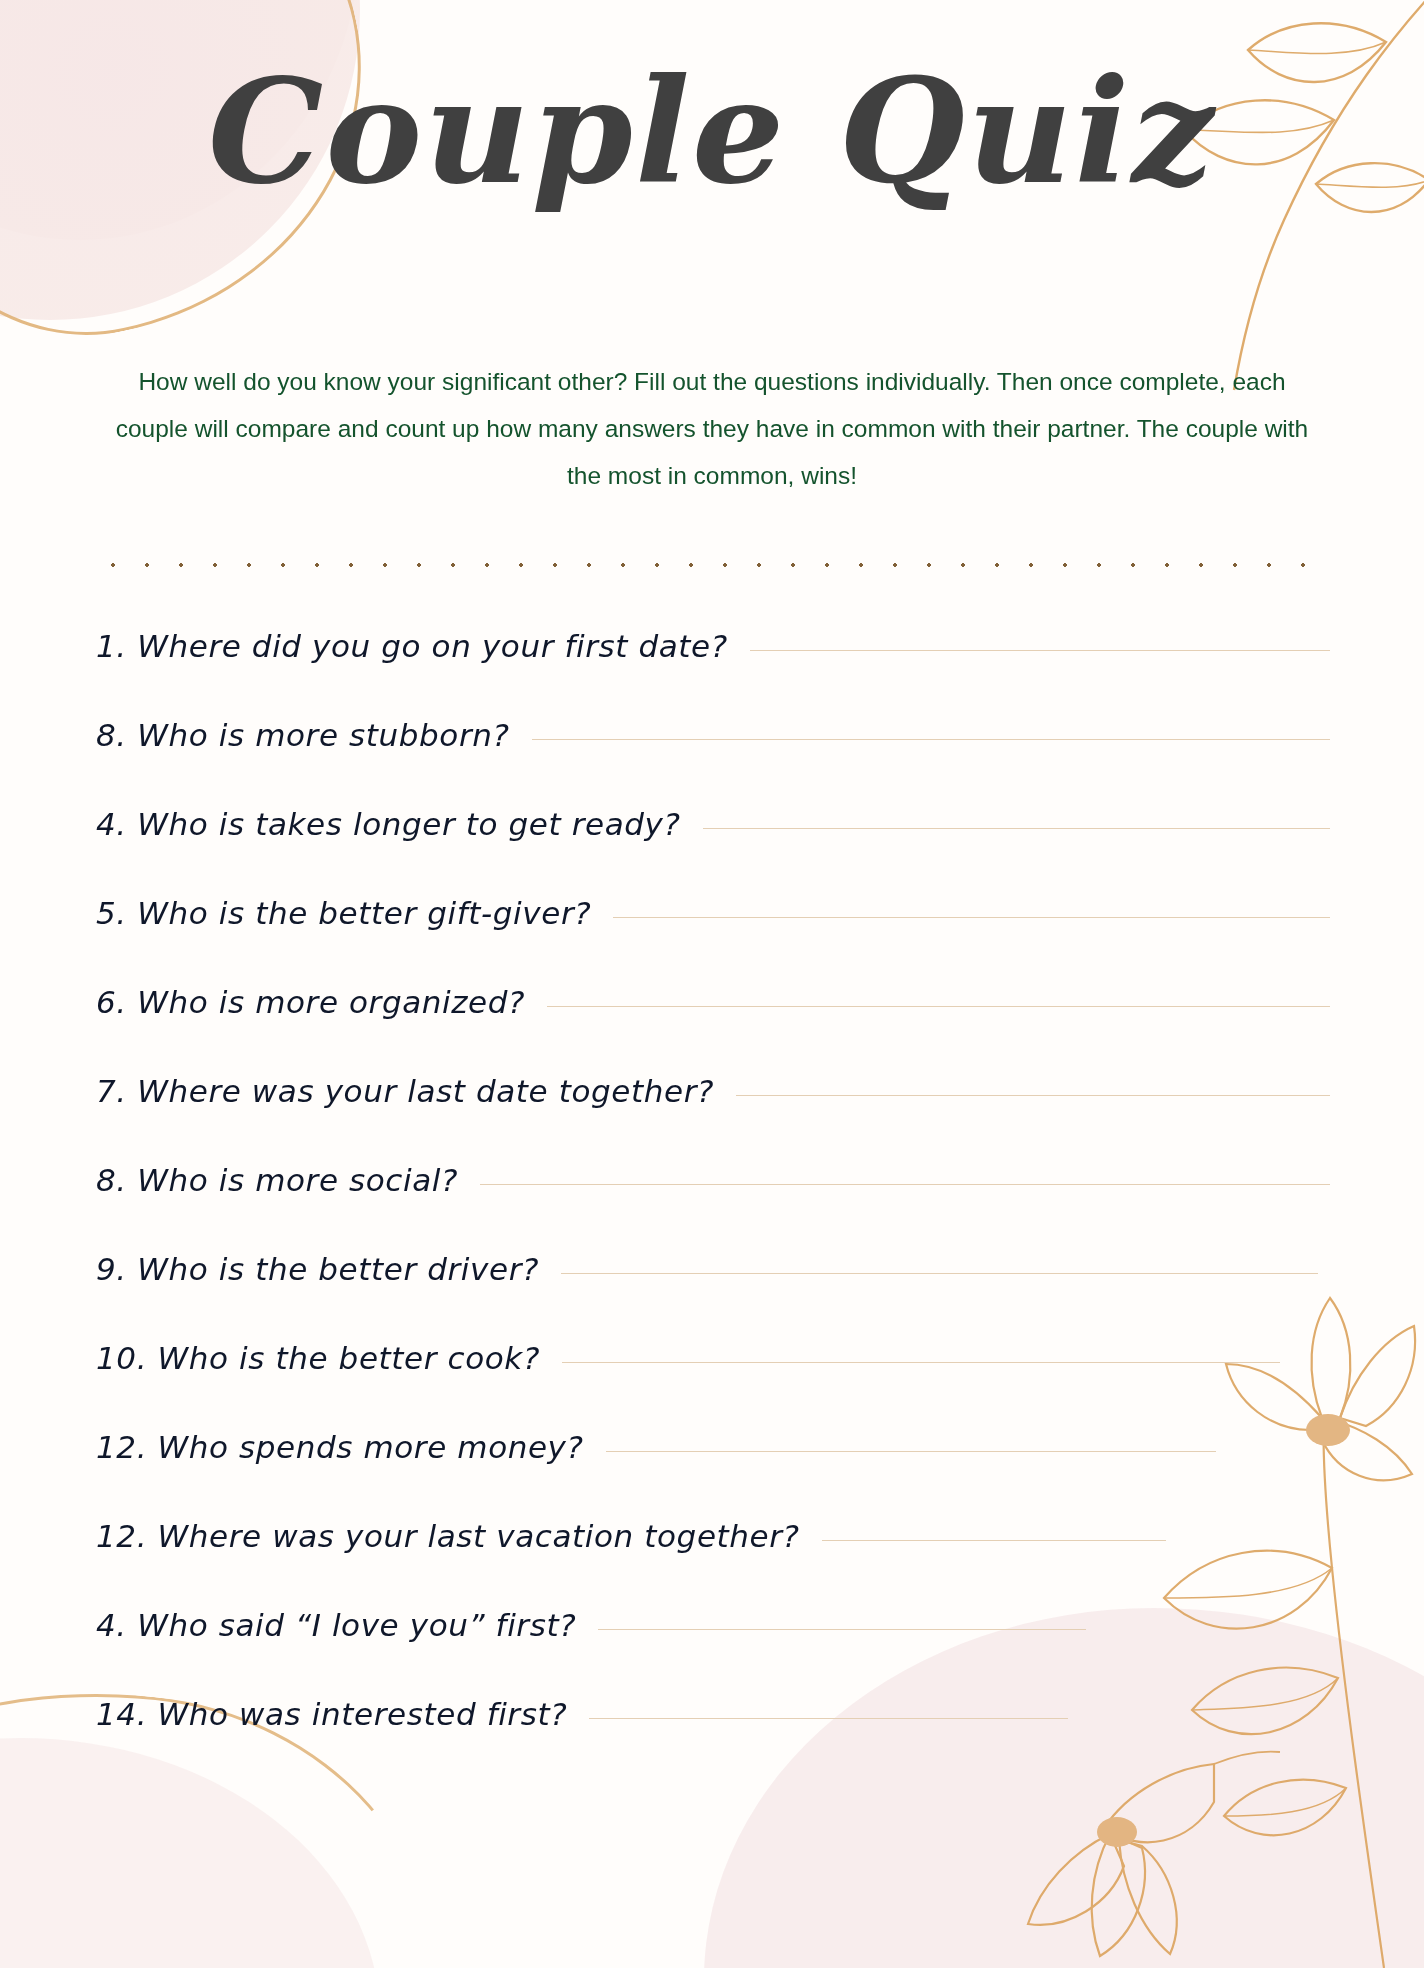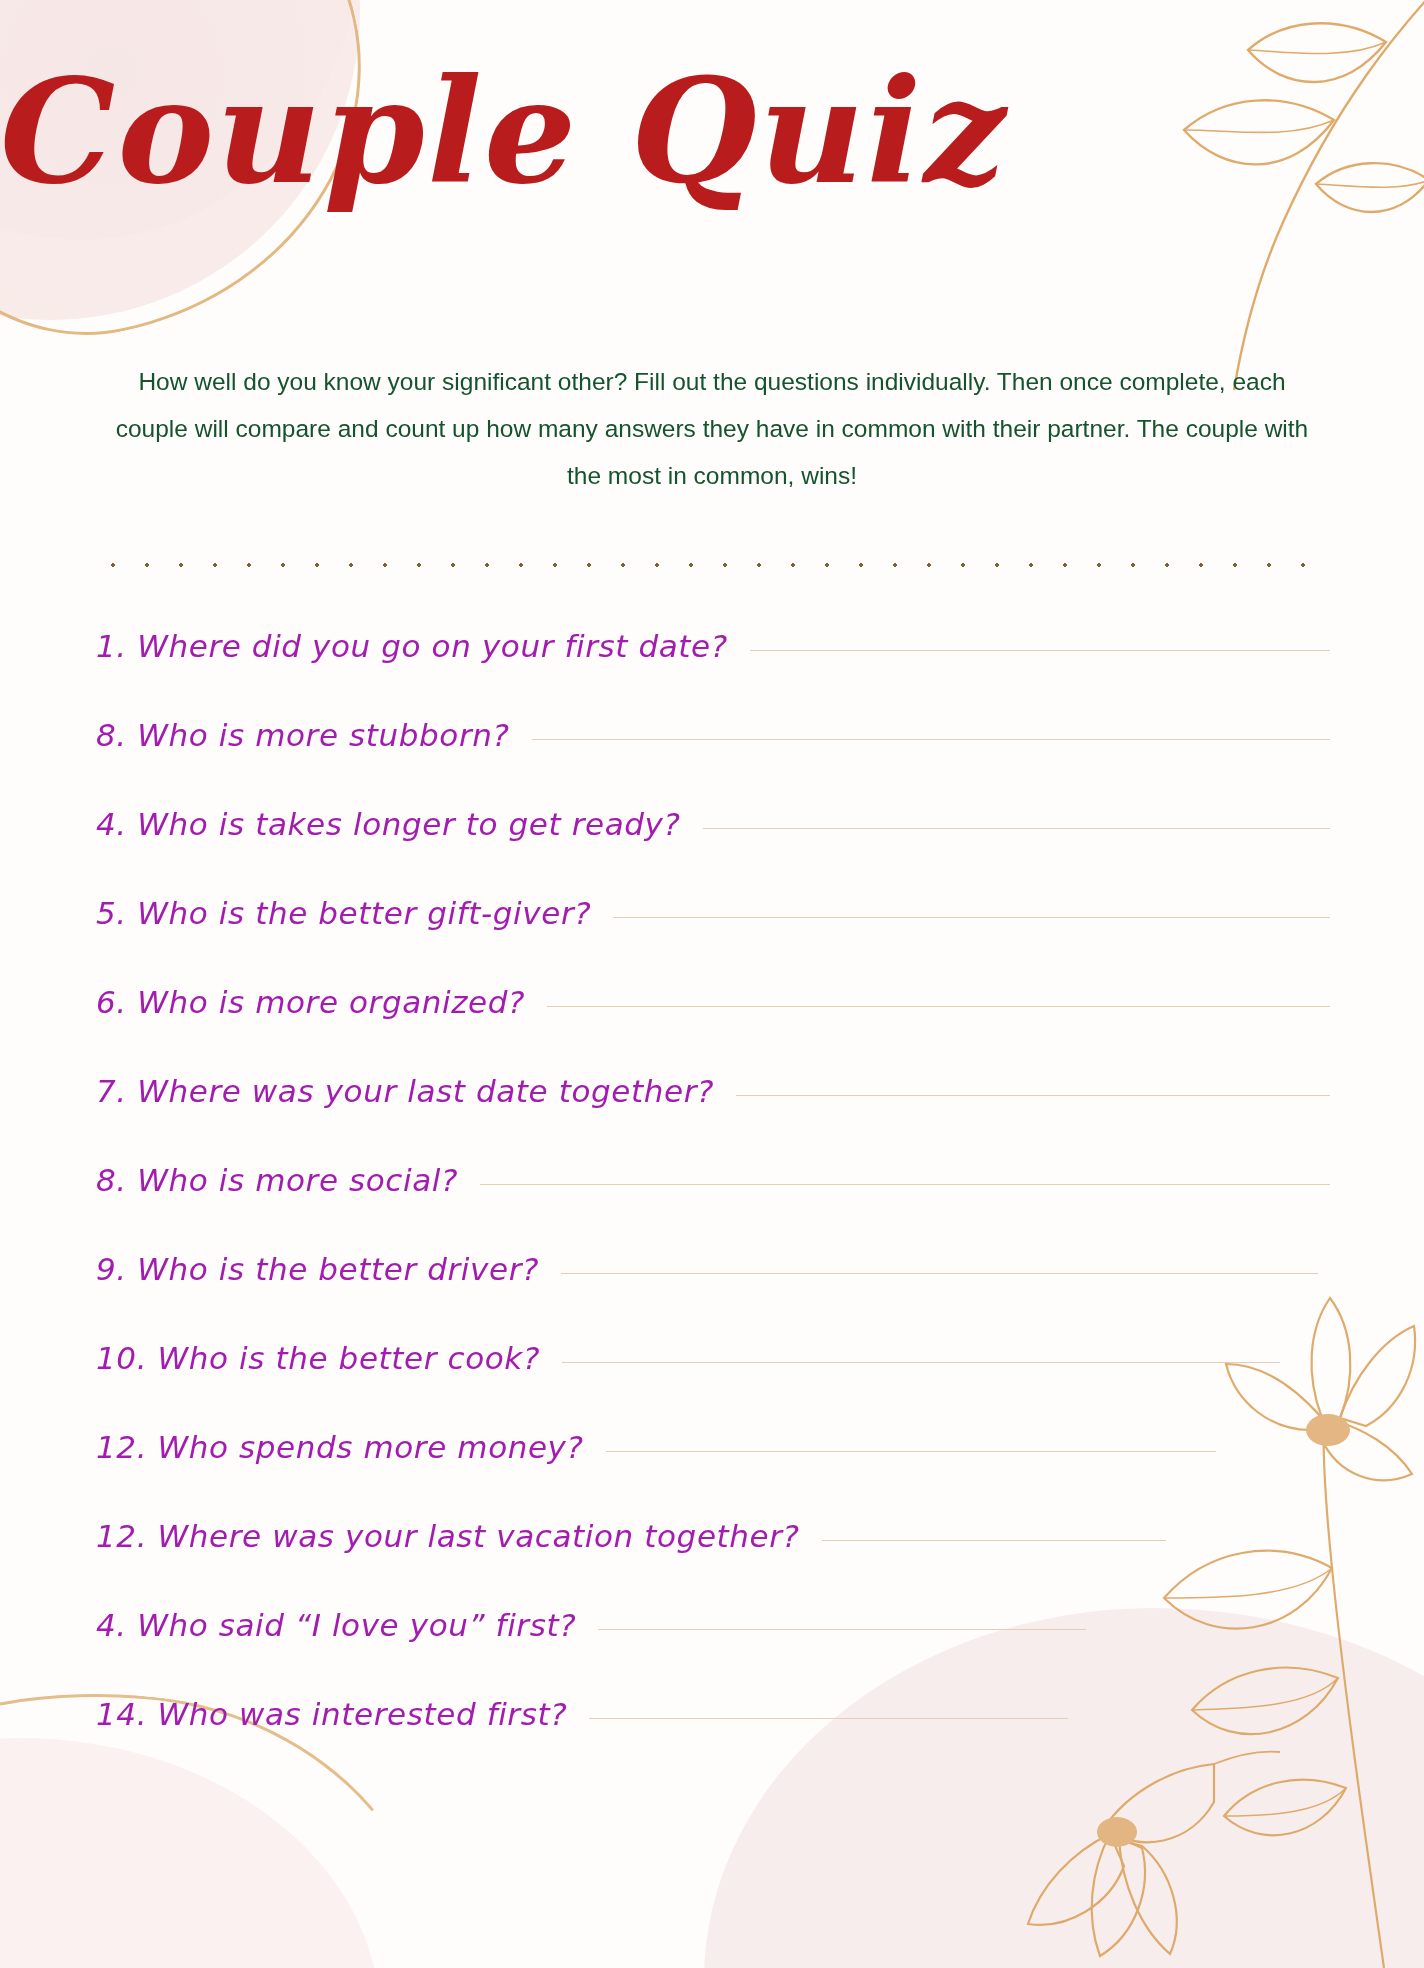--- a/index.html
+++ b/index.html
@@ -111,27 +111,27 @@
   .content {
     position: absolute;
     inset: 0;
   }
 
   .title {
     position: absolute;
     top: 34px;
     left: 0;
     right: 0;
-    text-align: left;
+    text-align: center;
     font-family: "DejaVu Serif", serif;
     font-style: italic;
     font-weight: 700;
     font-size: 145px;
     line-height: 1.35;
-    color: #b91c1c;
+    color: #404040;
     letter-spacing: 2px;
   }
 
   .intro {
     position: absolute;
     top: 358px;
     left: 100px;
     width: 1224px;
     text-align: center;
     font-family: "Liberation Sans", sans-serif;
@@ -163,21 +163,21 @@
   .q-row {
     display: flex;
     align-items: baseline;
     height: 89px;
   }
 
   .q-text {
     font-family: "DejaVu Sans", sans-serif;
     font-style: italic;
     font-size: 31px;
-    color: #a21caf;
+    color: #0f172a;
     white-space: nowrap;
     letter-spacing: .6px;
   }
 
   .q-line {
     flex: 1 1 auto;
     margin-left: 22px;
     border-bottom: 1.6px solid #e4cfb4;
     height: 1px;
     position: relative;

